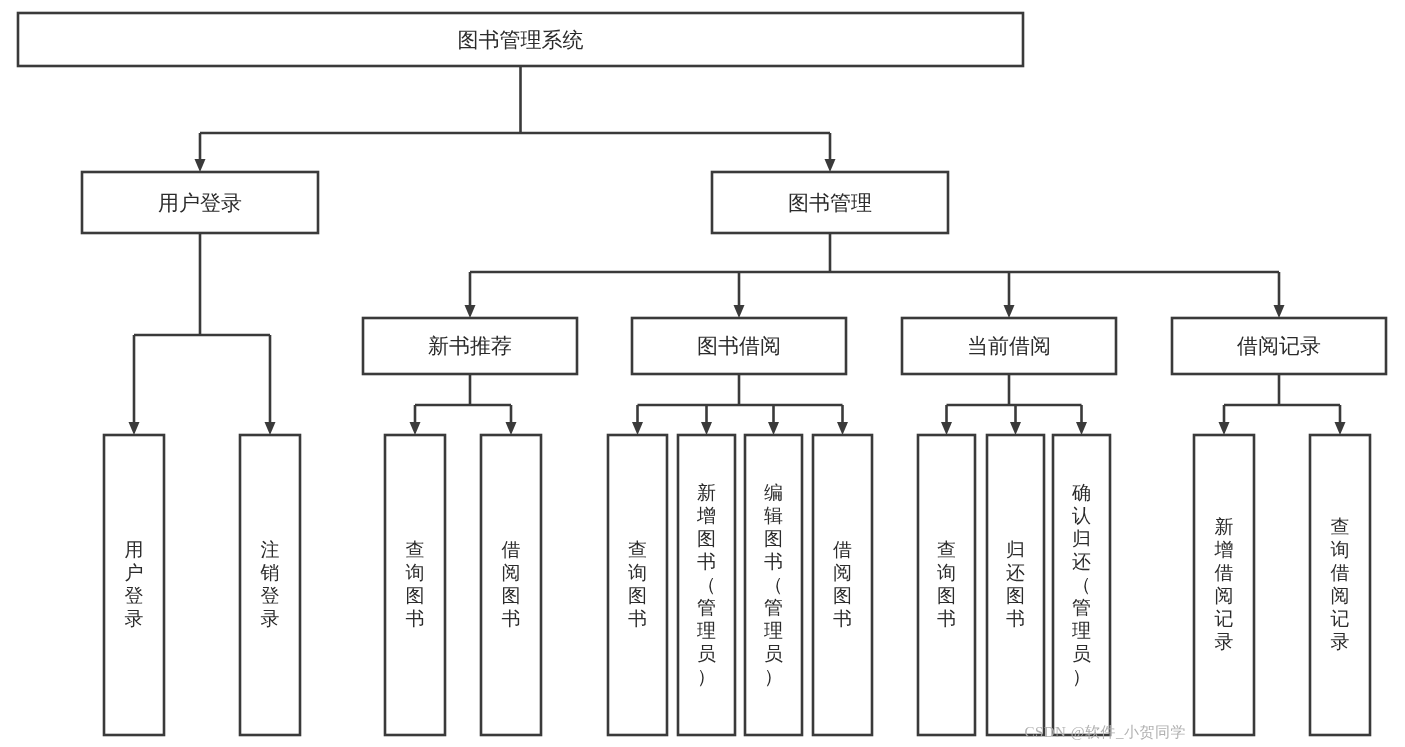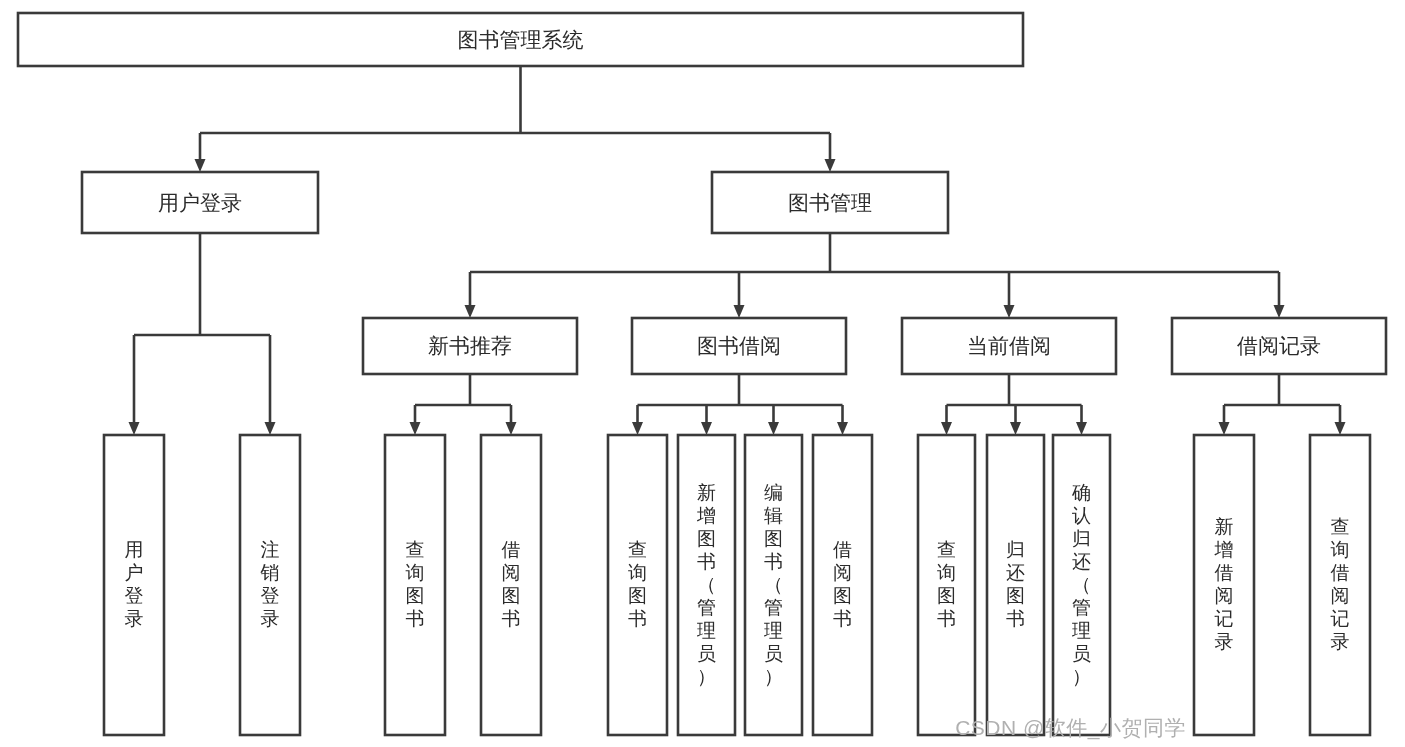--- a/index.html
+++ b/index.html
@@ -60,22 +60,22 @@
     fill: #2b2b2b;
     font-family: "DejaVu Sans", "Liberation Sans", sans-serif;
     font-size: 19px;
     text-anchor: middle;
     dominant-baseline: middle;
   }
   .watermark {
     position: absolute;
     right: 8px;
     bottom: 5px;
-    font-family: Liberation Sans, sans-serif;
-    font-size: 21px;
+    font-family: Liberation Serif, serif;
+    font-size: 15px;
     color: #b0b0b0;
     letter-spacing: 0.5px;
     white-space: nowrap;
     pointer-events: none;
   }
 </style>
 </head>
 <body>
 
 <div id="diagram-root">

